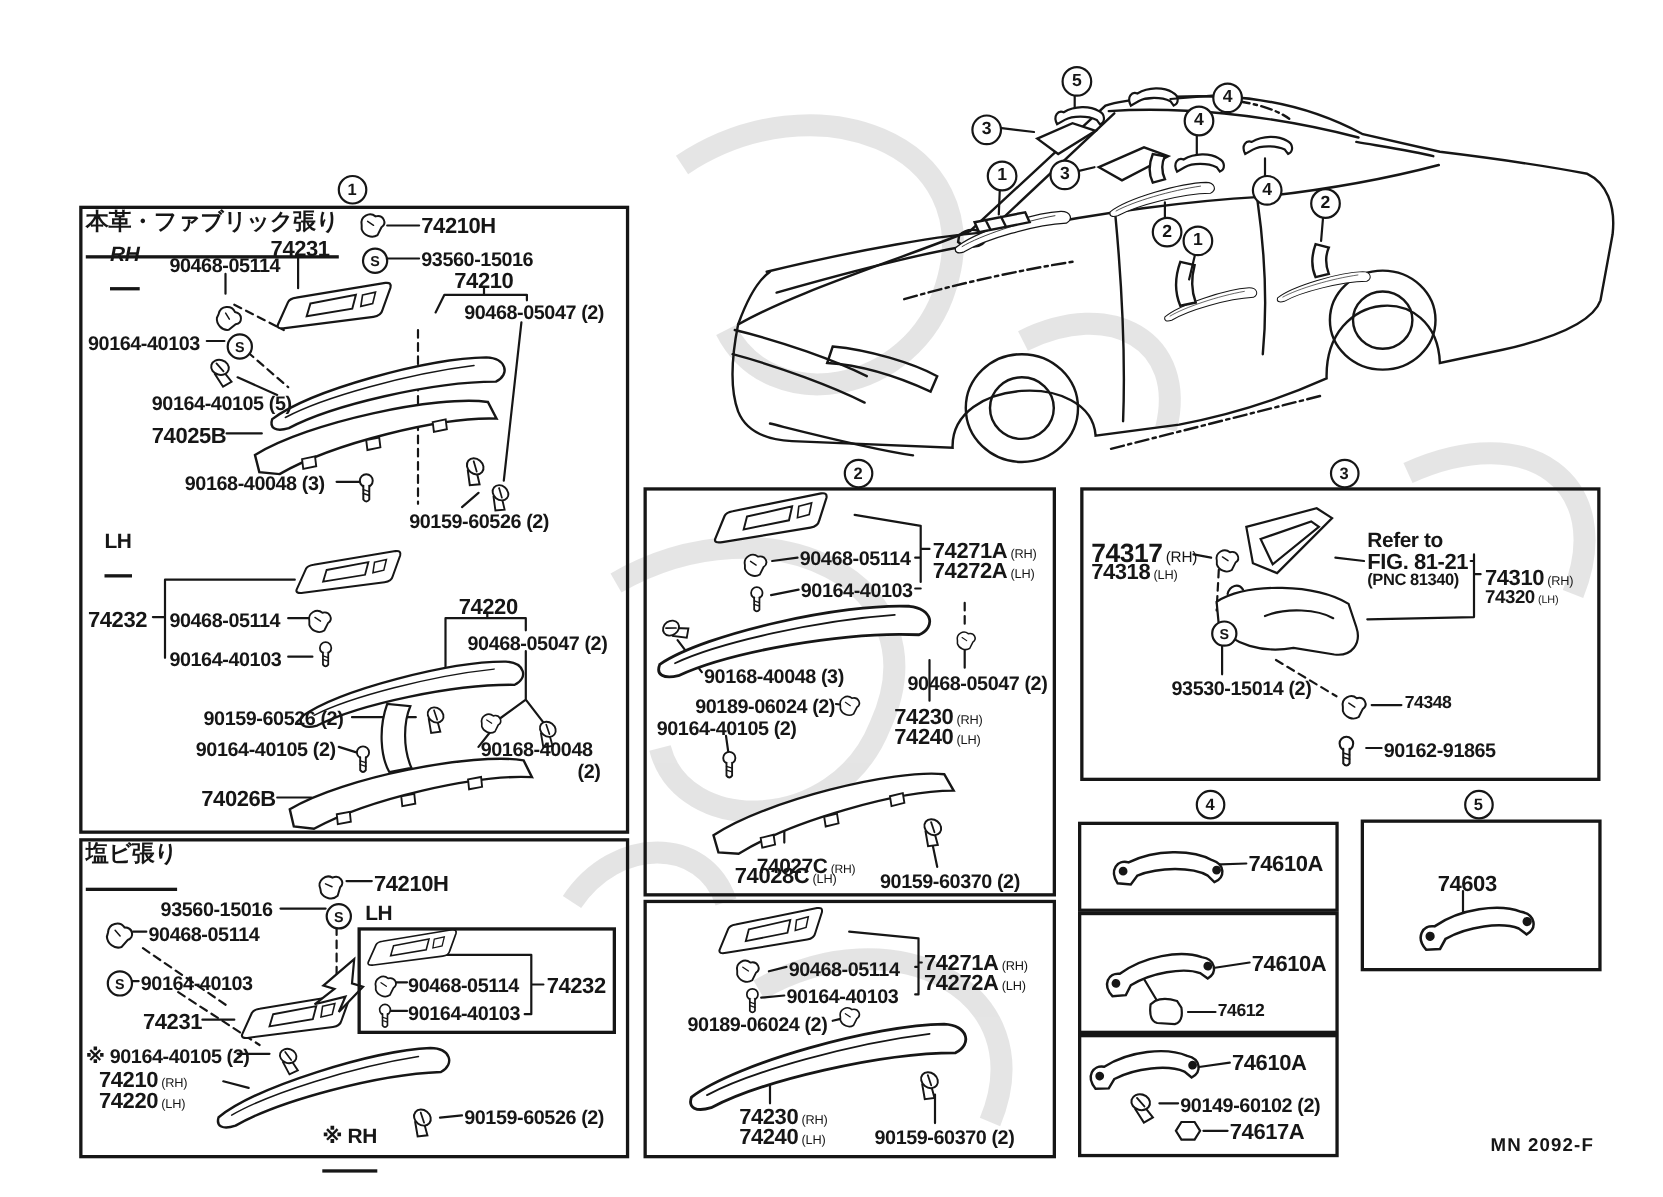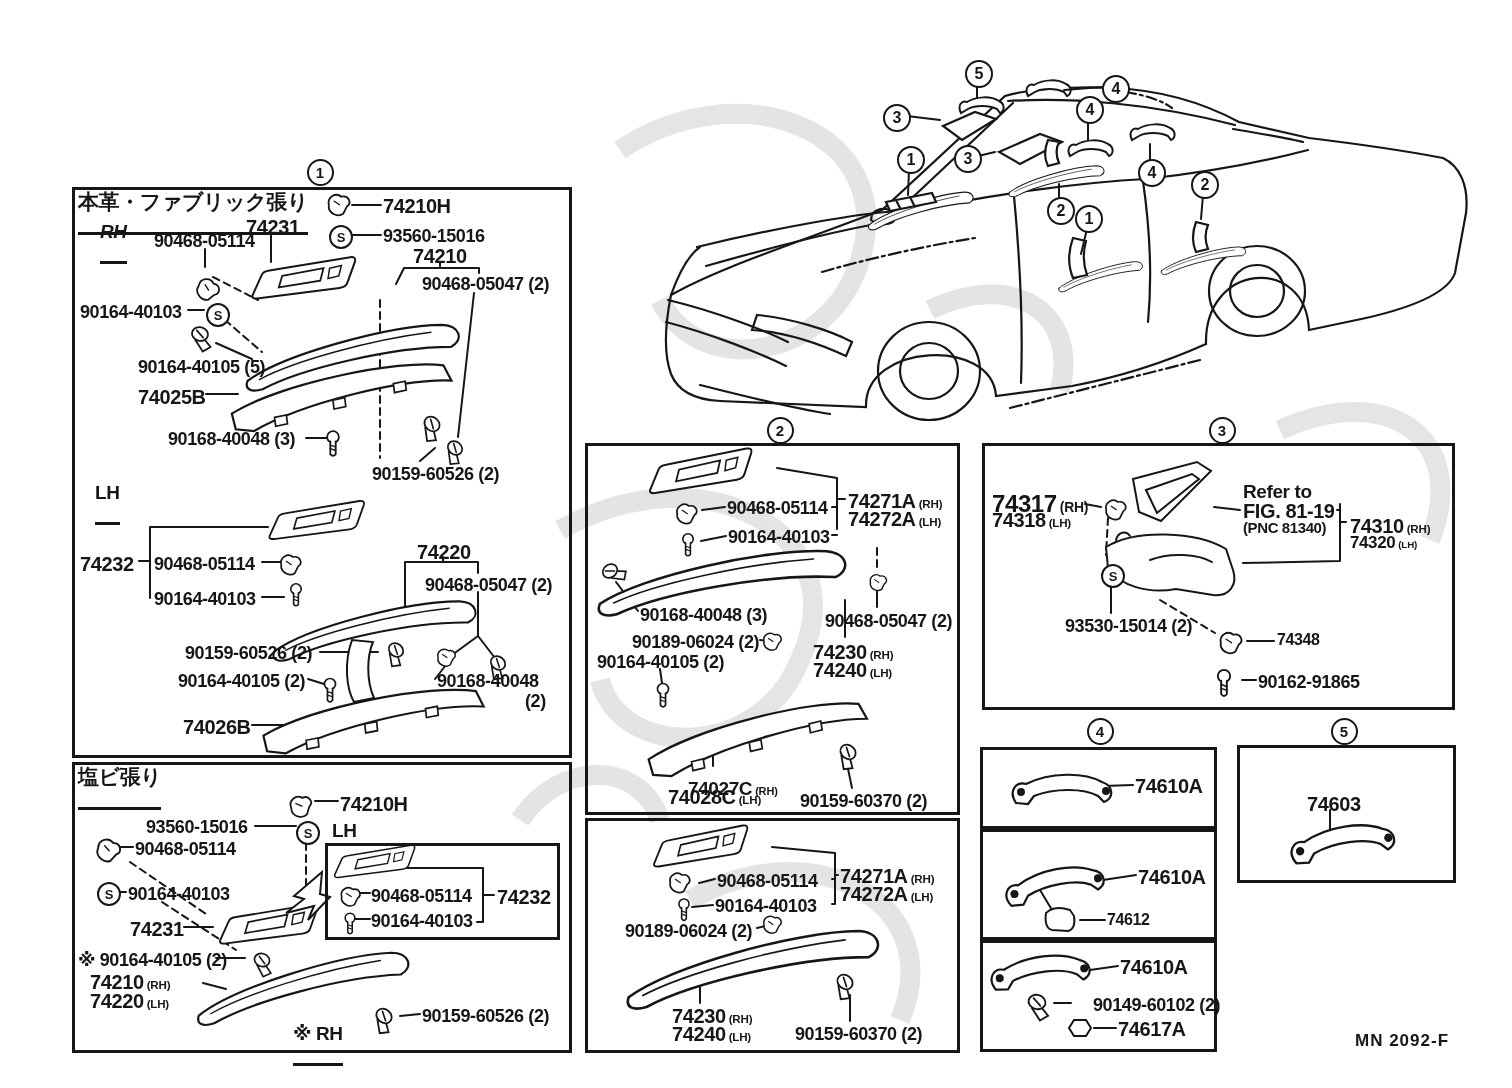--- a/index.html
+++ b/index.html
@@ -2,21 +2,21 @@
 <html><head>
 <meta charset="utf-8">
 <style>
   html,body{margin:0;padding:0;background:#fff;}
   #canvas{position:relative;width:1512px;height:1088px;background:#ffffff;overflow:hidden;
           font-family:"Liberation Sans","DejaVu Sans",sans-serif;color:#161616;}
   #art{position:absolute;left:0;top:0;z-index:1;}
   .box{position:absolute;border:3.5px solid #161616;z-index:2;box-sizing:border-box;background:transparent;}
   .box.thin{border-width:3px;}
   .plabel{position:absolute;z-index:4;font-weight:bold;white-space:nowrap;line-height:1;letter-spacing:-0.4px;}
-  .plabel .sfx{font-size:0.58em;font-weight:bold;margin-left:3px;letter-spacing:-0.2px;text-align:center;}
+  .plabel .sfx{font-size:0.58em;font-weight:normal;margin-left:3px;letter-spacing:-0.2px;text-align:center;}
   .plabel.ul{border-bottom:3px solid #161616;padding-bottom:20px;}
   .marker{position:absolute;z-index:4;border:2.6px solid #161616;border-radius:50%;background:#fff;
           display:flex;align-items:center;justify-content:center;font-weight:bold;}
   .marker.sec{width:23px;height:23px;font-size:15px;}
   .marker.car{width:24px;height:24px;font-size:16px;}
   .smark{position:absolute;z-index:4;width:20px;height:20px;border:2.4px solid #161616;border-radius:50%;
          background:#fff;display:flex;align-items:center;justify-content:center;font-weight:bold;font-size:13px;}
   .footer{position:absolute;z-index:4;font-weight:bold;font-size:17px;letter-spacing:1px;}
 </style>
 </head>
@@ -276,32 +276,32 @@
       <div class="plabel" style="left: 840px; top: 866px; font-size: 20px;"><span>74271A</span><span class="sfx">(RH)</span></div>
       <div class="plabel" style="left: 840px; top: 884px; font-size: 20px;"><span>74272A</span><span class="sfx">(LH)</span></div>
       <div class="plabel" style="left: 715px; top: 897px; font-size: 18px;"><span>90164-40103</span></div>
       <div class="plabel" style="left: 625px; top: 922px; font-size: 18px;"><span>90189-06024 (2)</span></div>
       <div class="plabel" style="left: 672px; top: 1006px; font-size: 20px;"><span>74230</span><span class="sfx">(RH)</span></div>
       <div class="plabel" style="left: 672px; top: 1024px; font-size: 20px;"><span>74240</span><span class="sfx">(LH)</span></div>
       <div class="plabel" style="left: 795px; top: 1025px; font-size: 18px;"><span>90159-60370 (2)</span></div>
       <div class="plabel" style="left: 992px; top: 492px; font-size: 24px;"><span>74317</span><span class="sfx">(RH)</span></div>
       <div class="plabel" style="left: 992px; top: 510px; font-size: 20px;"><span>74318</span><span class="sfx">(LH)</span></div>
       <div class="plabel" style="left: 1243px; top: 482px; font-size: 19px;"><span>Refer to</span></div>
-      <div class="plabel" style="left: 1243px; top: 501px; font-size: 20px;"><span>FIG. 81-19</span></div>
+      <div class="plabel" style="left: 1243px; top: 501px; font-size: 20px;"><span>FIG. 81-21</span></div>
       <div class="plabel" style="left: 1243px; top: 520px; font-size: 15px;"><span>(PNC 81340)</span></div>
       <div class="plabel" style="left: 1350px; top: 516px; font-size: 20px;"><span>74310</span><span class="sfx">(RH)</span></div>
       <div class="plabel" style="left: 1350px; top: 534px; font-size: 17px;"><span>74320</span><span class="sfx">(LH)</span></div>
       <div class="plabel" style="left: 1065px; top: 617px; font-size: 18px;"><span>93530-15014 (2)</span></div>
       <div class="plabel" style="left: 1277px; top: 632px; font-size: 16px;"><span>74348</span></div>
       <div class="plabel" style="left: 1258px; top: 673px; font-size: 18px;"><span>90162-91865</span></div>
       <div class="plabel" style="left: 1135px; top: 776px; font-size: 20px;"><span>74610A</span></div>
       <div class="plabel" style="left: 1138px; top: 867px; font-size: 20px;"><span>74610A</span></div>
       <div class="plabel" style="left: 1107px; top: 912px; font-size: 16px;"><span>74612</span></div>
       <div class="plabel" style="left: 1120px; top: 957px; font-size: 20px;"><span>74610A</span></div>
-      <div class="plabel" style="left: 1073px; top: 996px; font-size: 18px; margin-left: 20px;"><span>90149-60102 (2)</span></div>
+      <div class="plabel" style="left: 1073px; top: 996px; font-size: 18px;"><span>90149-60102 (2)</span></div>
       <div class="plabel" style="left: 1118px; top: 1019px; font-size: 20px;"><span>74617A</span></div>
       <div class="plabel" style="left: 1307px; top: 794px; font-size: 20px;"><span>74603</span></div>
     </div>
   <div id="markers">
       <div class="marker sec" style="left: 306.5px; top: 158.5px;">1</div>
       <div class="marker sec" style="left: 766.5px; top: 416.5px;">2</div>
       <div class="marker sec" style="left: 1208.5px; top: 416.5px;">3</div>
       <div class="marker sec" style="left: 1086.5px; top: 717.5px;">4</div>
       <div class="marker sec" style="left: 1330.5px; top: 717.5px;">5</div>
       <div class="marker car" style="left: 965px; top: 60px;">5</div>

